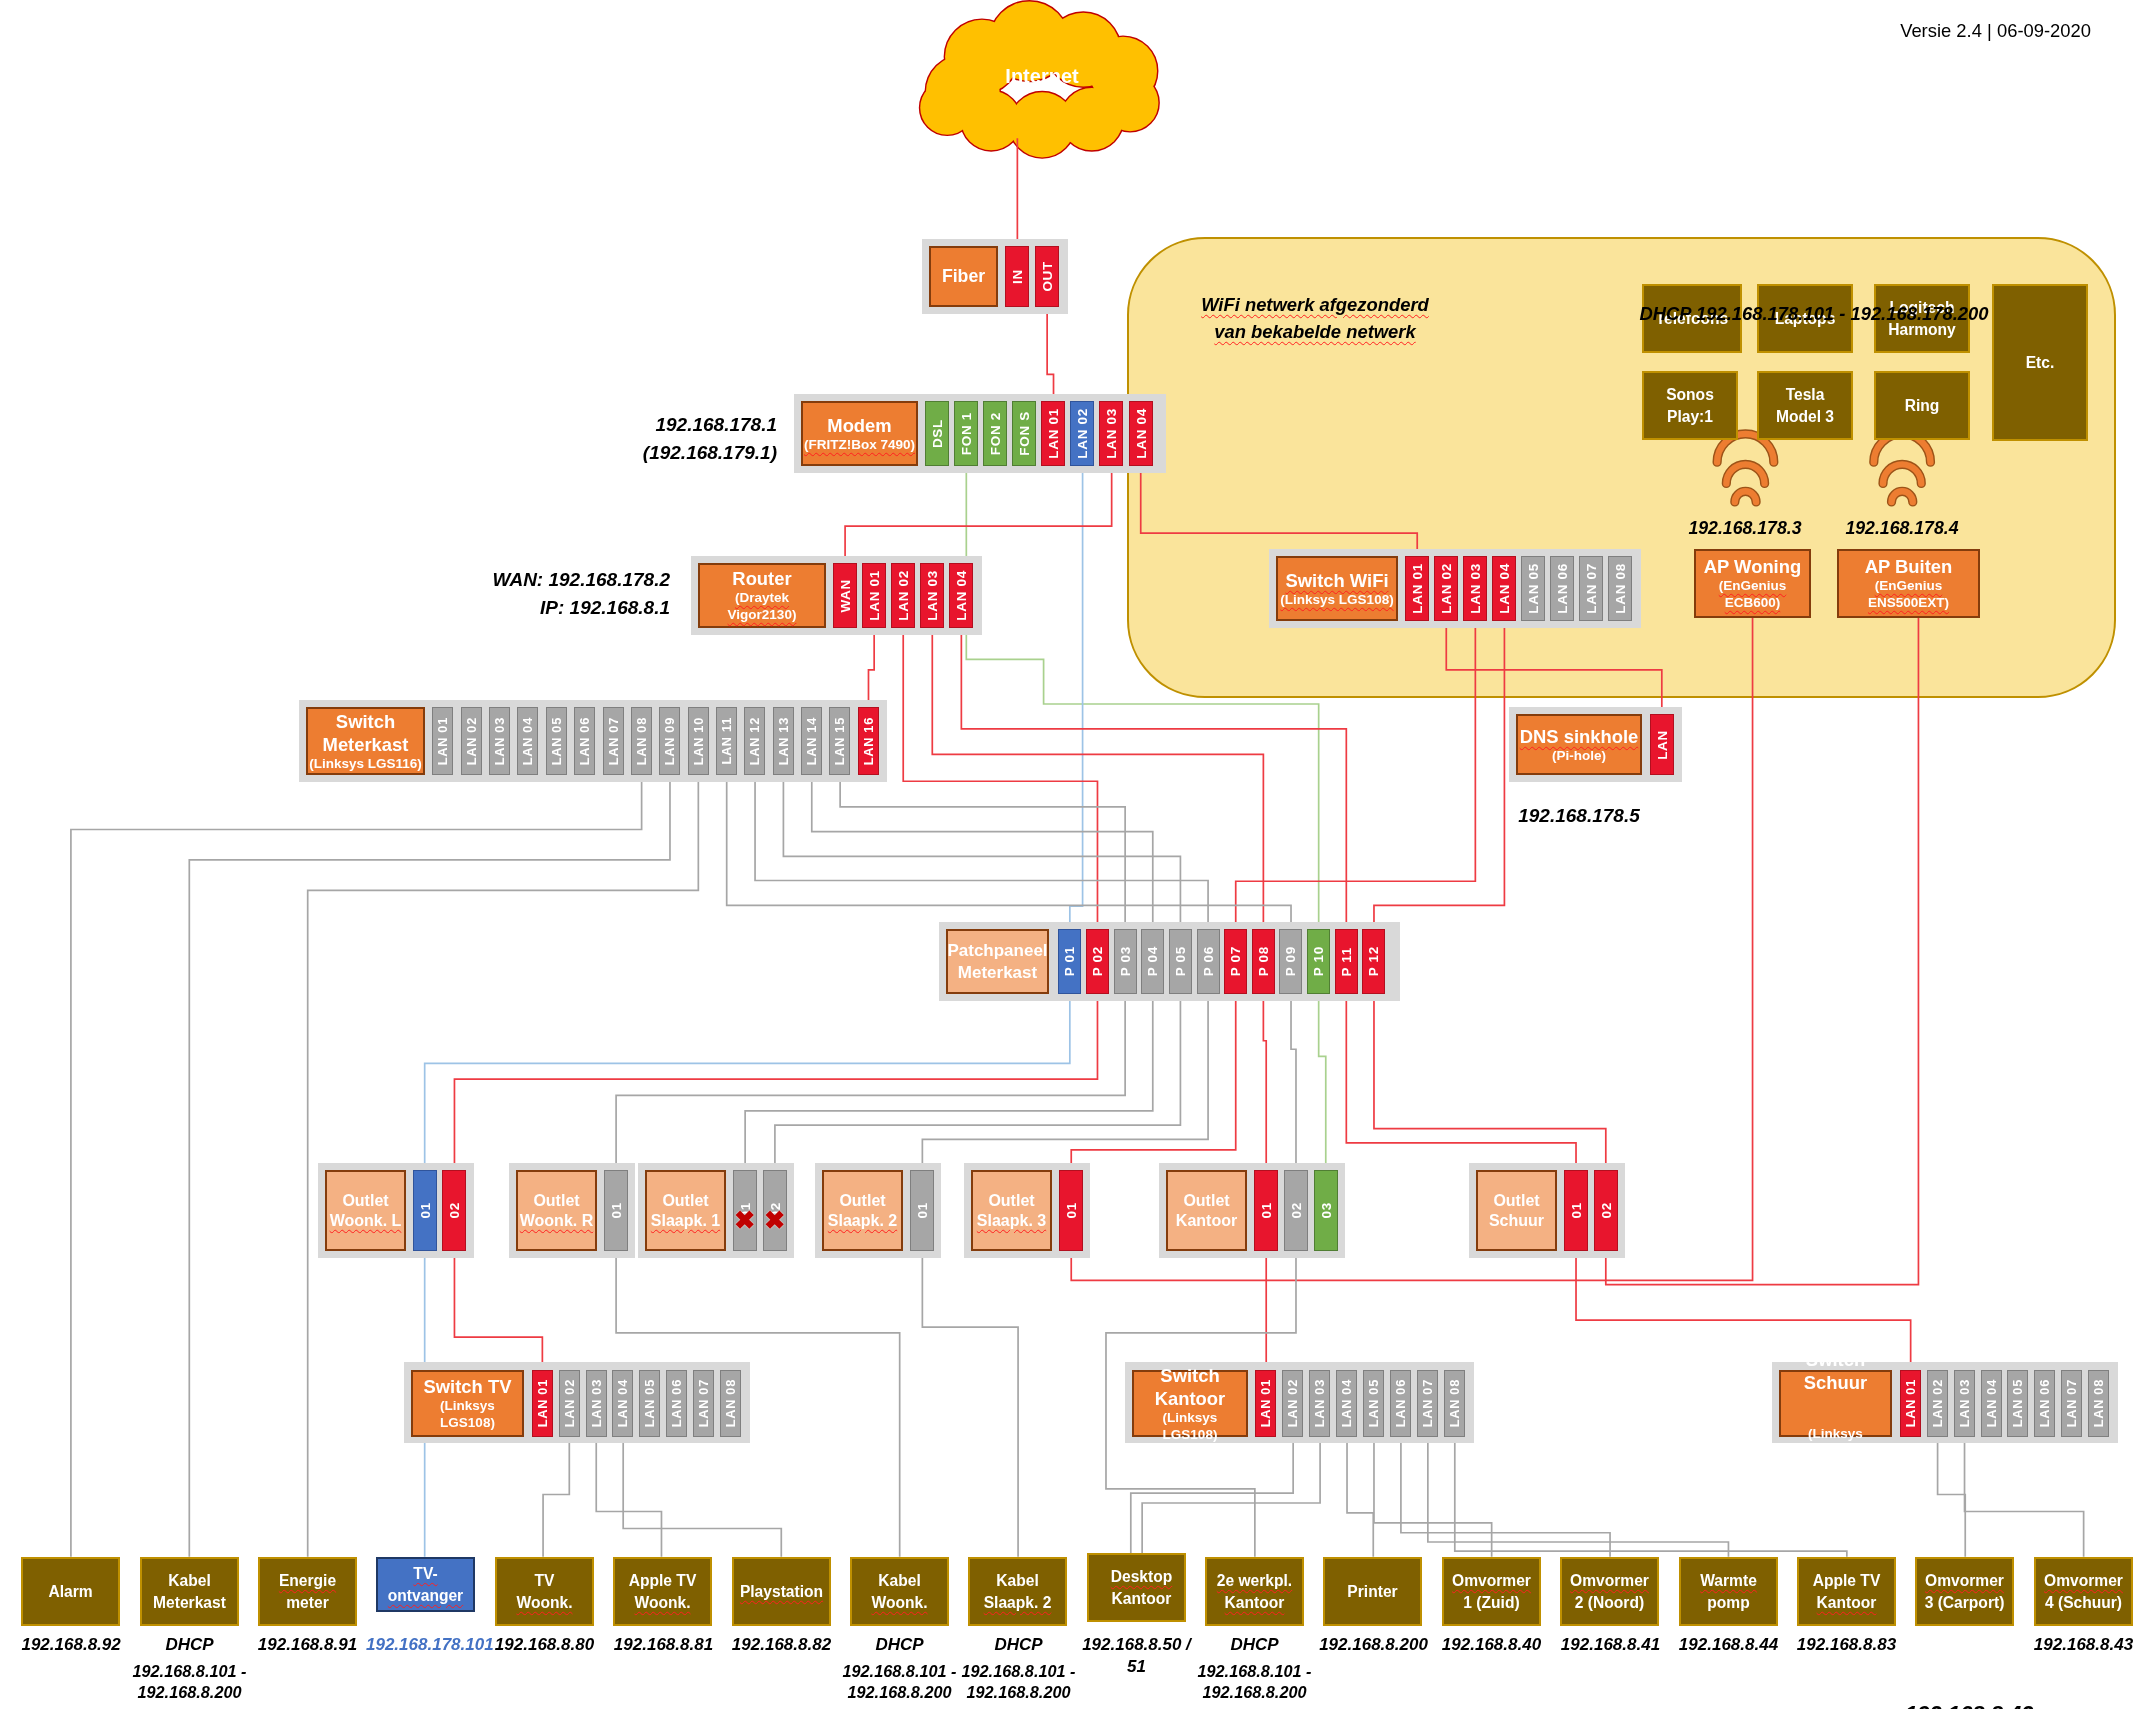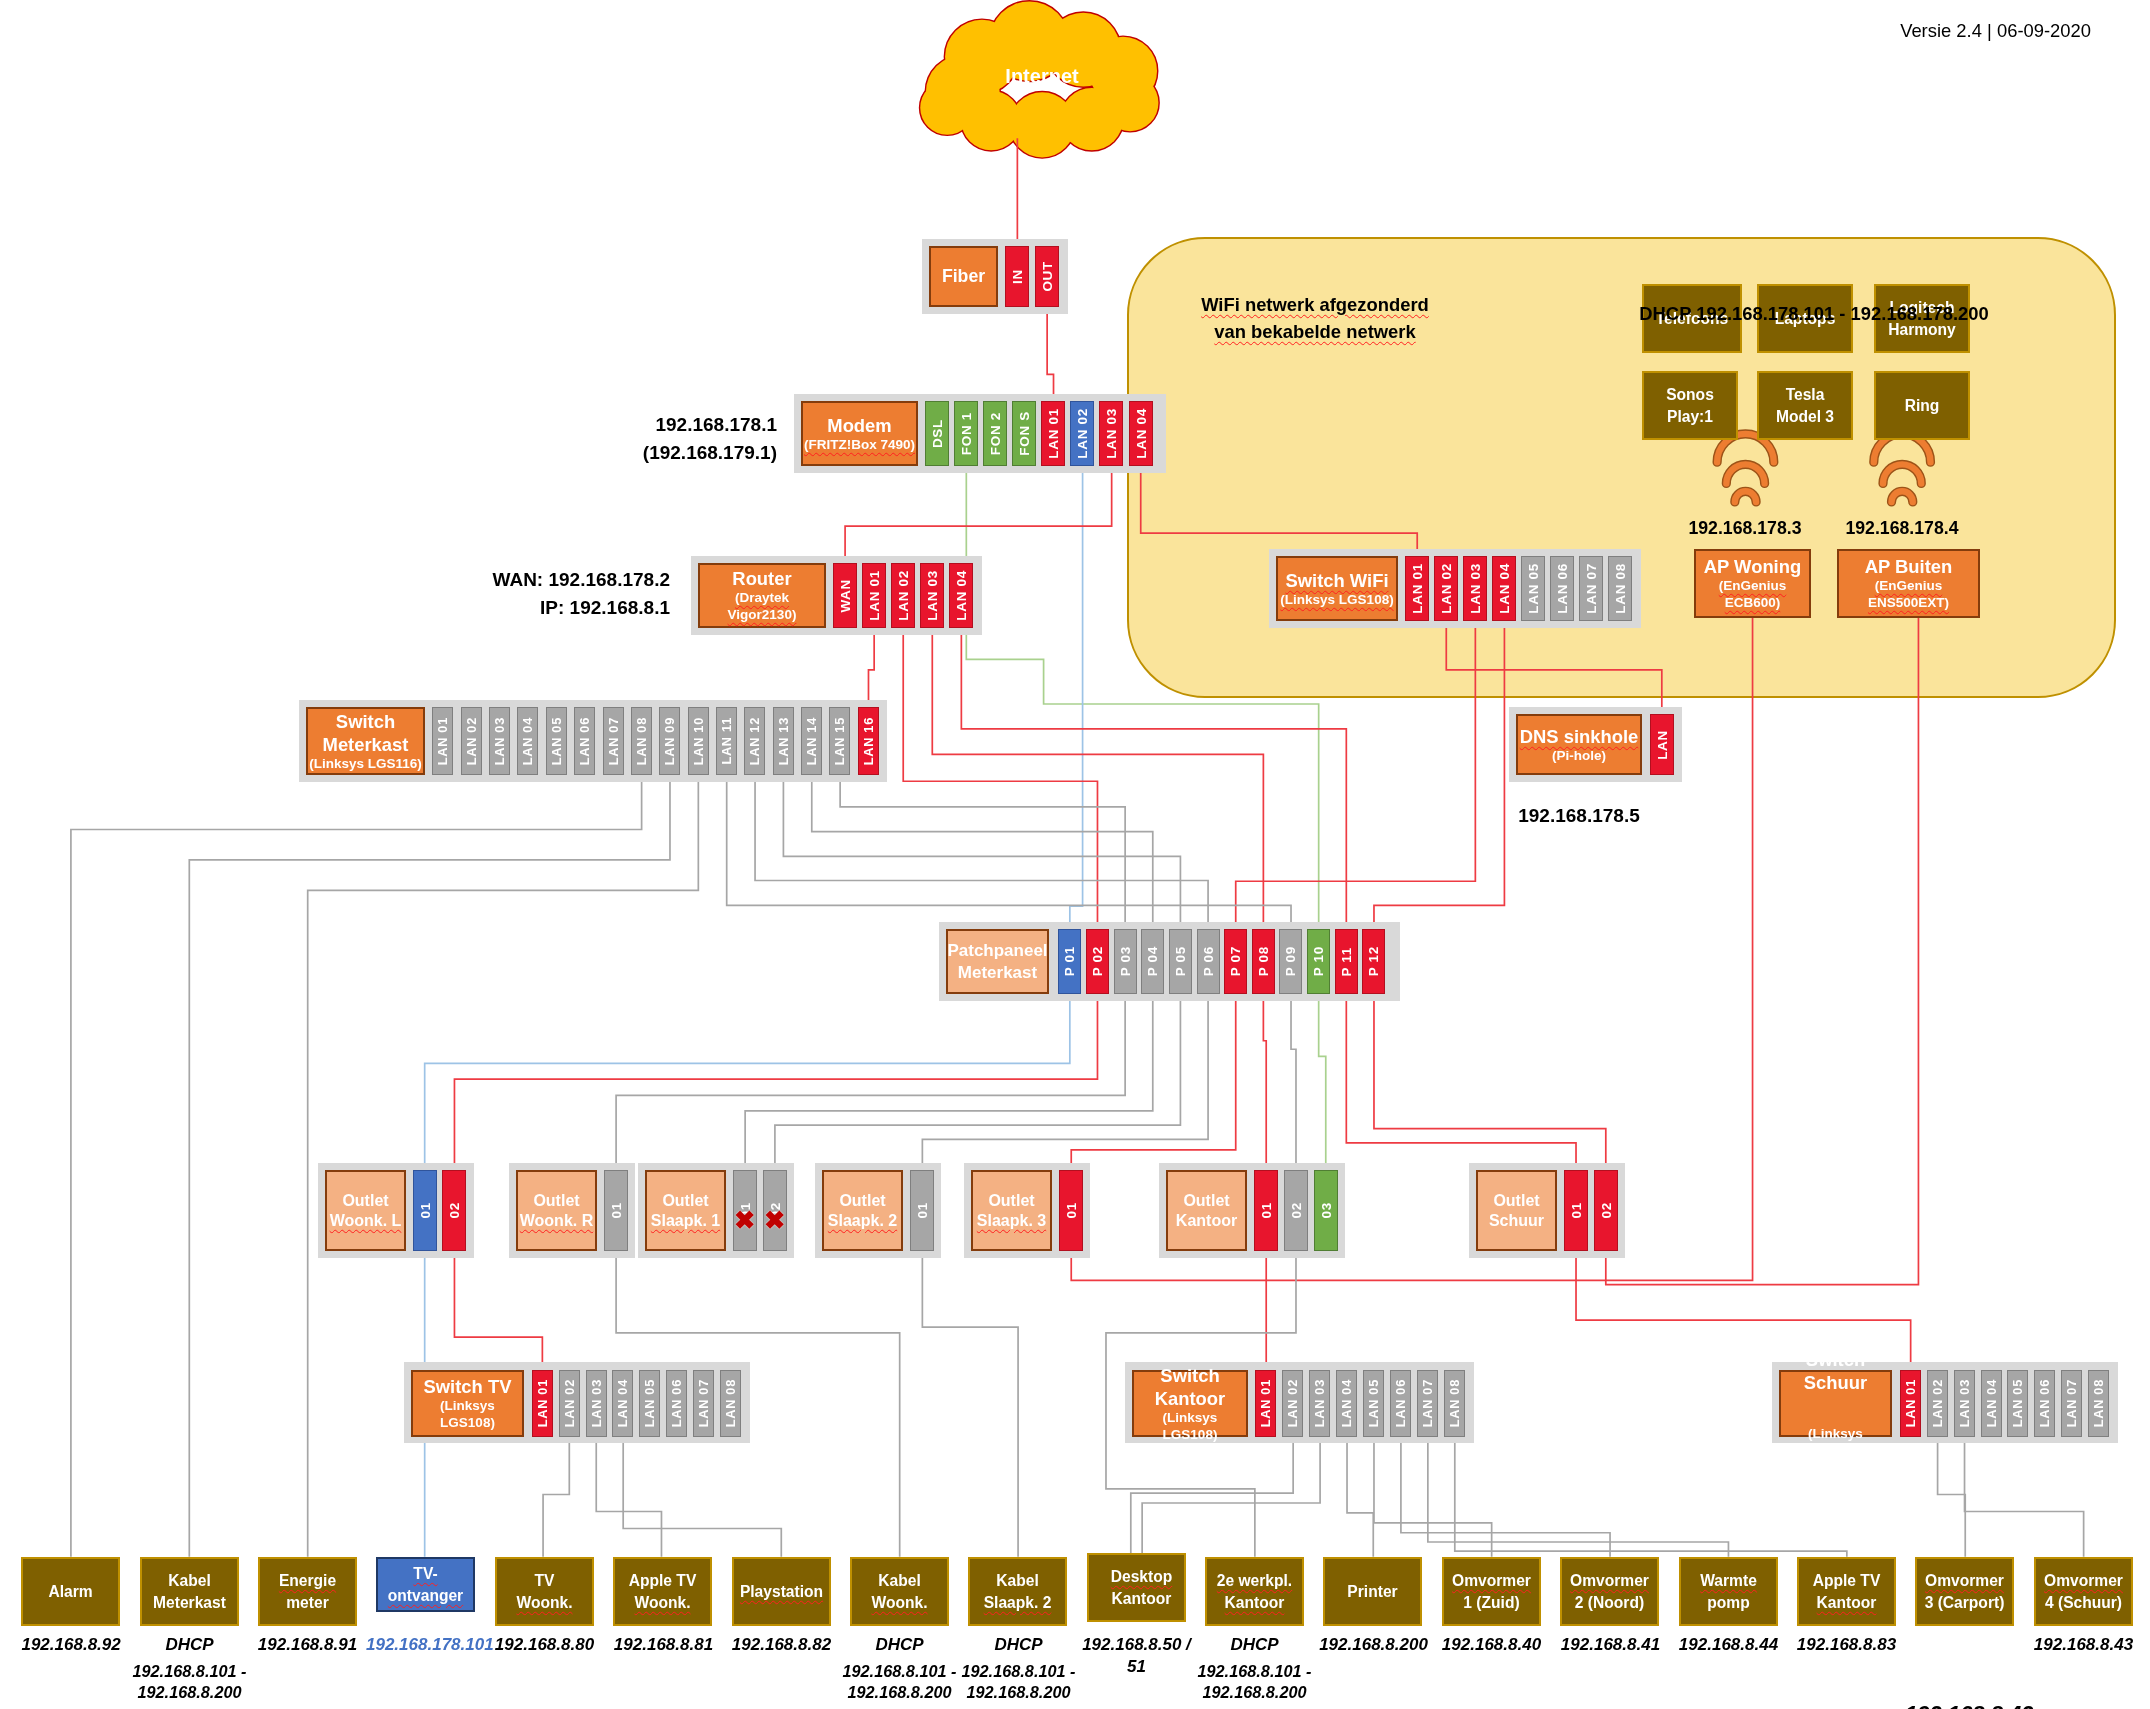--- a/index.html
+++ b/index.html
@@ -19,21 +19,21 @@
   .port{position:absolute;display:flex;align-items:center;justify-content:center;color:#fff;font-weight:bold;
         box-sizing:border-box;border:1.4px solid;z-index:3;}
   .port span{writing-mode:vertical-rl;transform:rotate(180deg);white-space:nowrap;letter-spacing:0.7px;}
   .c-red{background:#E8152D;border-color:#B30F1F;}
   .c-gray{background:#A6A6A6;border-color:#7F7F7F;}
   .c-green{background:#70AD47;border-color:#507E33;}
   .c-blue{background:#4472C4;border-color:#30549B;}
   .sq{text-decoration-line:underline;text-decoration-style:wavy;text-decoration-color:#FF2020;
       text-decoration-thickness:1.4px;text-underline-offset:2.8px;}
   .ann{position:absolute;color:#000;z-index:4;line-height:1.45;}
-  .ann.it{font-weight:bold;}
+  .ann.it{font-style:italic;font-weight:bold;}
   .olive{position:absolute;background:#7F6000;border:2.1px solid #BF9000;color:#fff;font-weight:bold;
          display:flex;flex-direction:column;align-items:center;justify-content:center;text-align:center;
          box-sizing:border-box;z-index:3;font-size:15.6px;line-height:1.35;}
   .devblue{background:#4472C4;border-color:#1F3864;}
   .ipl{position:absolute;font-style:italic;font-weight:bold;color:#000;text-align:center;z-index:4;line-height:1.3;}
   #wifi-zone{position:absolute;background:#FAE49B;border:2.1px solid #BF9000;border-radius:78px;box-sizing:border-box;z-index:1;}
   .xmark{position:absolute;color:#C00000;font-weight:bold;font-size:25.5px;z-index:5;text-shadow:0 0 1.4px #fff;}
   #cloud-label{position:absolute;color:#fff;font-weight:bold;font-size:20px;z-index:4;text-align:center;}
 </style>
 </head>
@@ -144,20 +144,23 @@
     <div class="olive" style="left: 1642px; top: 284px; width: 100px; height: 69px;">
       <div>Telefoons</div>
     </div>
     <div class="olive" style="left: 1757px; top: 284px; width: 96px; height: 69px;">
       <div>Laptops</div>
     </div>
     <div class="olive" style="left: 1874px; top: 284px; width: 96px; height: 69px;">
       <div>Logitech</div>
       <div>Harmony</div>
     </div>
+    <div class="olive" style="left: 1992px; top: 284px; width: 96px; height: 157px;">
+      <div>Etc.</div>
+    </div>
     <div class="olive" style="left: 1642px; top: 371px; width: 96px; height: 69px;">
       <div>Sonos</div>
       <div>Play:1</div>
     </div>
     <div class="olive" style="left: 1757px; top: 371px; width: 96px; height: 69px;">
       <div>Tesla</div>
       <div>Model 3</div>
     </div>
     <div class="olive" style="left: 1874px; top: 371px; width: 96px; height: 69px;">
       <div>Ring</div>

